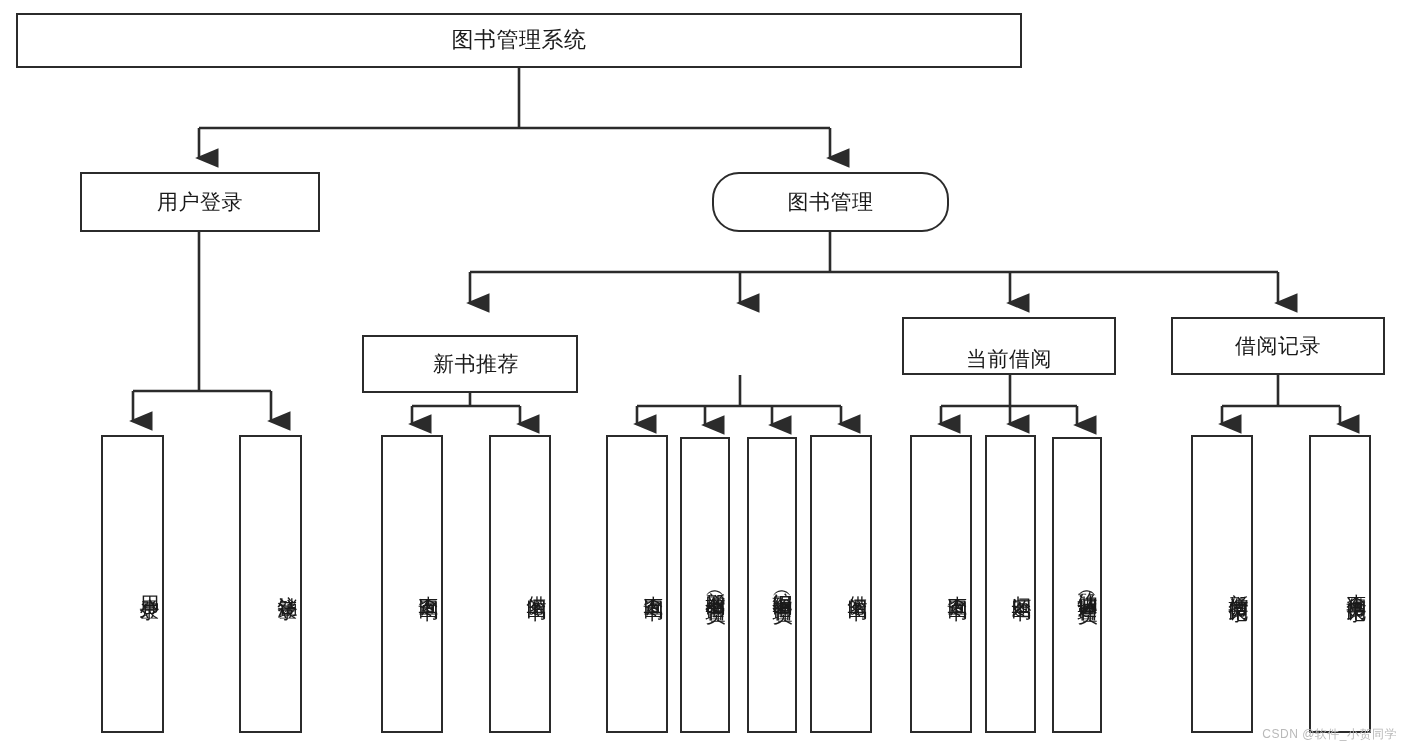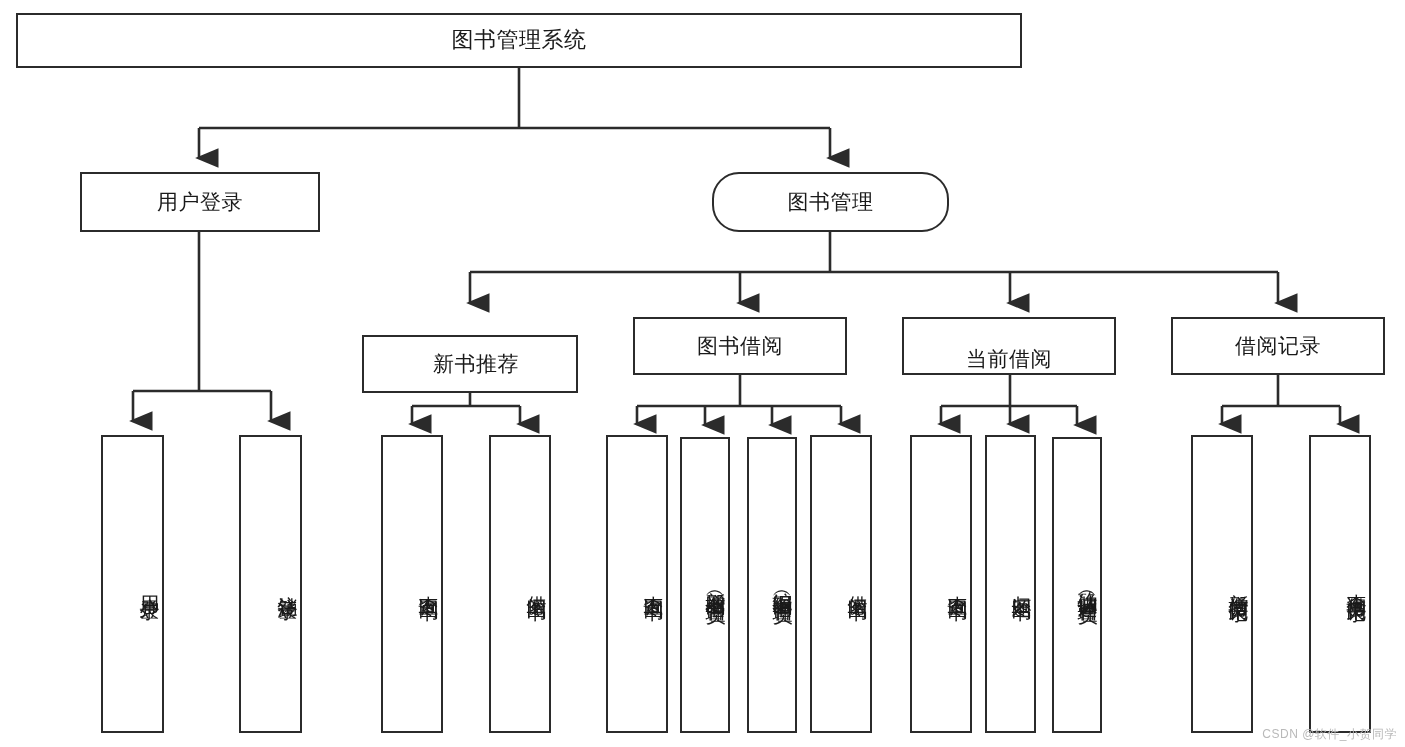--- a/index.html
+++ b/index.html
@@ -137,23 +137,20 @@
   </div>
 
   <div class="node-box horiz" style="left:712px; top:172px; width:237px; height:60px;border-radius:27px;">
     <span class="node-label">图书管理</span>
   </div>
 
   <div class="node-box horiz" style="left:362px; top:335px; width:216px; height:58px;padding-left:12px;">
     <span class="node-label">新书推荐</span>
   </div>
 
-  <div class="node-box horiz" style="left:633px; top:317px; width:214px; height:58px;">
-    <span class="node-label">图书借阅</span>
-  </div>
 
   <div class="node-box horiz" style="left:902px; top:317px; width:214px; height:58px;align-items:flex-end;">
     <span class="node-label">当前借阅</span>
   </div>
 
   <div class="node-box horiz" style="left:1171px; top:317px; width:214px; height:58px;">
     <span class="node-label">借阅记录</span>
   </div>
 
   <div class="node-box vert" style="left:101px; top:435px; width:63px; height:298px;">

